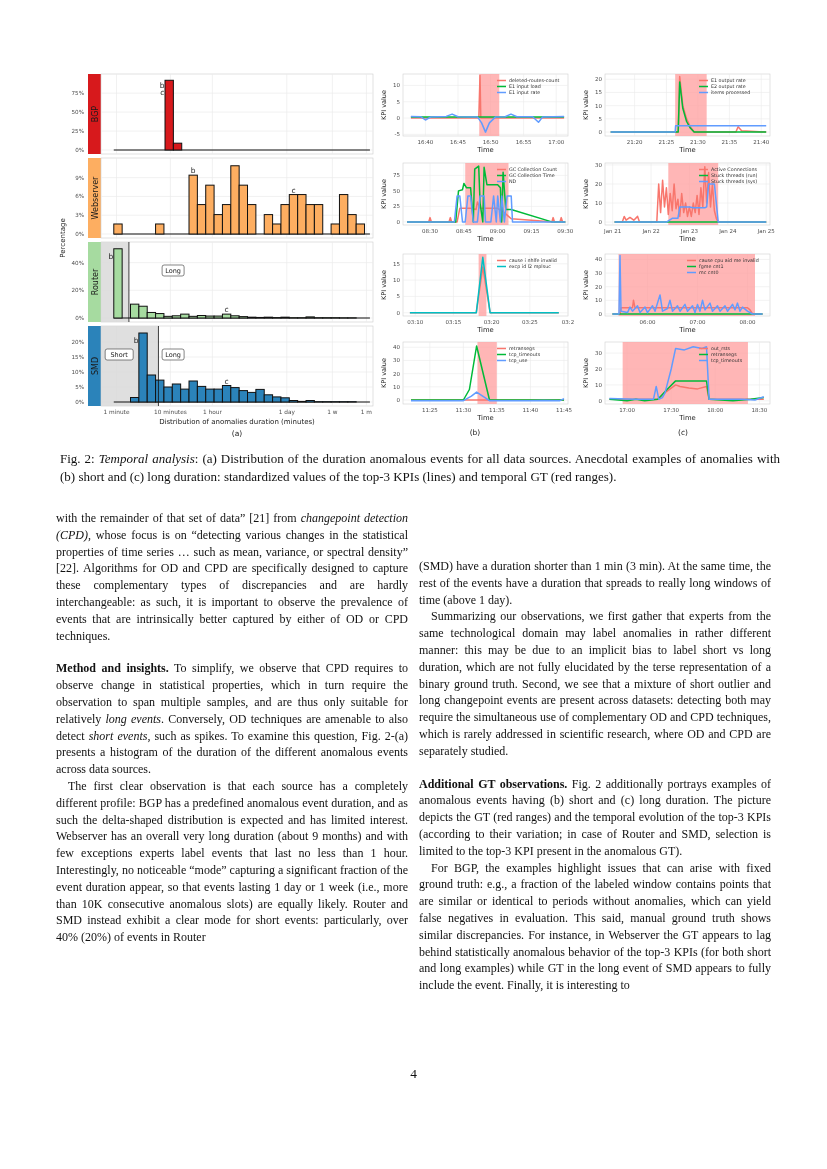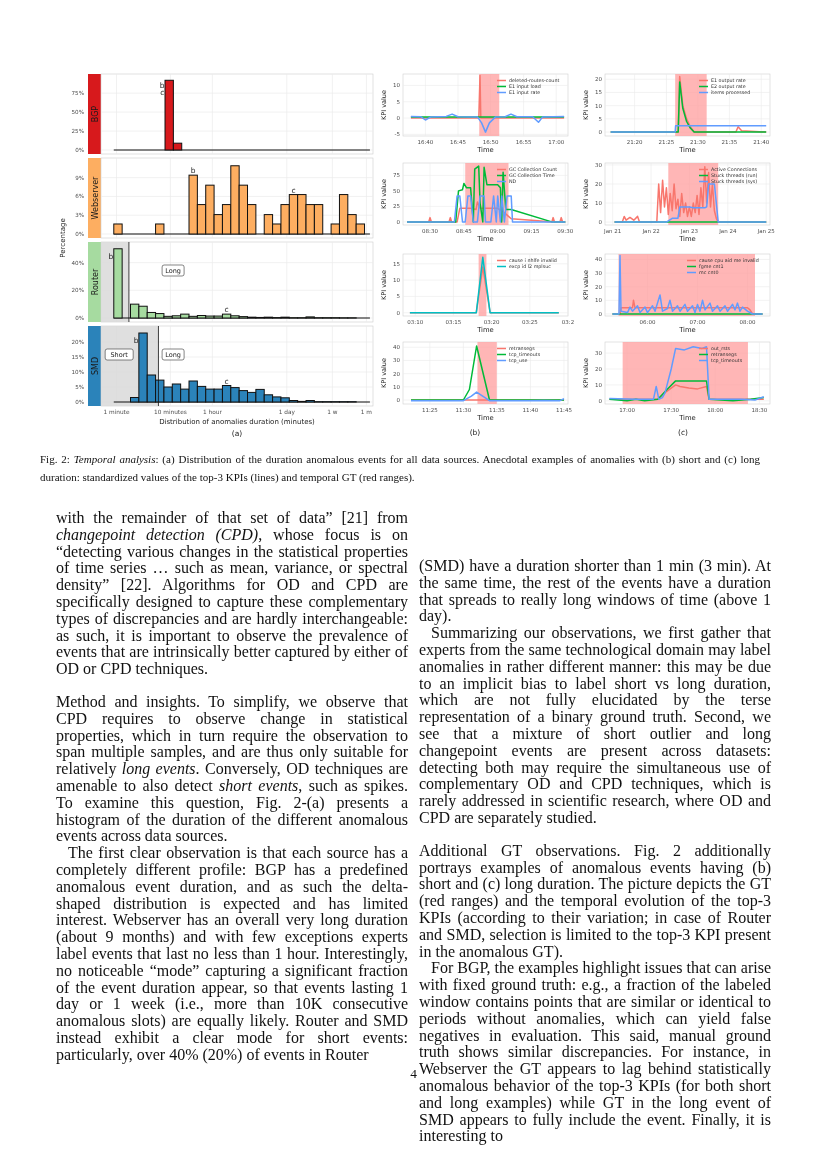--- a/index.html
+++ b/index.html
@@ -1,26 +1,26 @@
 <!DOCTYPE html>
 <html><head>
 <meta charset="utf-8">
 <style>
   html, body { margin: 0; padding: 0; background: #fff; }
   body { width: 827px; height: 1169px; position: relative; overflow: hidden; font-family: "Liberation Serif", serif; color: #111; }
   .fig { position: absolute; left: 55px; top: 68px; width: 720px; height: 380px; }
   svg text { font-family: "DejaVu Sans", sans-serif; }
-  .caption { position: absolute; left: 40px; top: 450px; width: 720px; font-size: 11px; line-height: 18px; text-align: justify; }
-  .col { position: absolute; top: 510px; width: 352px; font-size: 16px; line-height: 16.8px; text-align: justify; hyphens: auto; }
+  .caption { position: absolute; left: 60px; top: 450px; width: 720px; font-size: 13px; line-height: 18px; text-align: justify; }
+  .col { position: absolute; top: 510px; width: 352px; font-size: 12px; line-height: 16.8px; text-align: justify; hyphens: auto; }
   .col.left { left: 56px; }
   .col.right { left: 419px; margin-top: 48px; }
   .col p { margin: 0; text-indent: 12px; }
   .col p.noindent { text-indent: 0; }
   .col p.section { margin-top: 16px; text-indent: 0; }
-  .col .head { font-weight: normal; }
+  .col .head { font-weight: bold; }
   .page-number { position: absolute; left: 0; width: 827px; top: 1066px; text-align: center; font-size: 13.4px; }
 </style>
 </head>
 <body>
 
 <div class="fig">
   <svg id="fig-svg" width="720" height="380" viewBox="0 0 720 380" xmlns="http://www.w3.org/2000/svg">
       <g>
         <rect x="33" y="6" width="13" height="80" fill="#d7191c"></rect>
         <text x="0" y="0" font-size="8" fill="#1a1a1a" text-anchor="middle" transform="translate(42.5,46) rotate(-90)">BGP</text>

